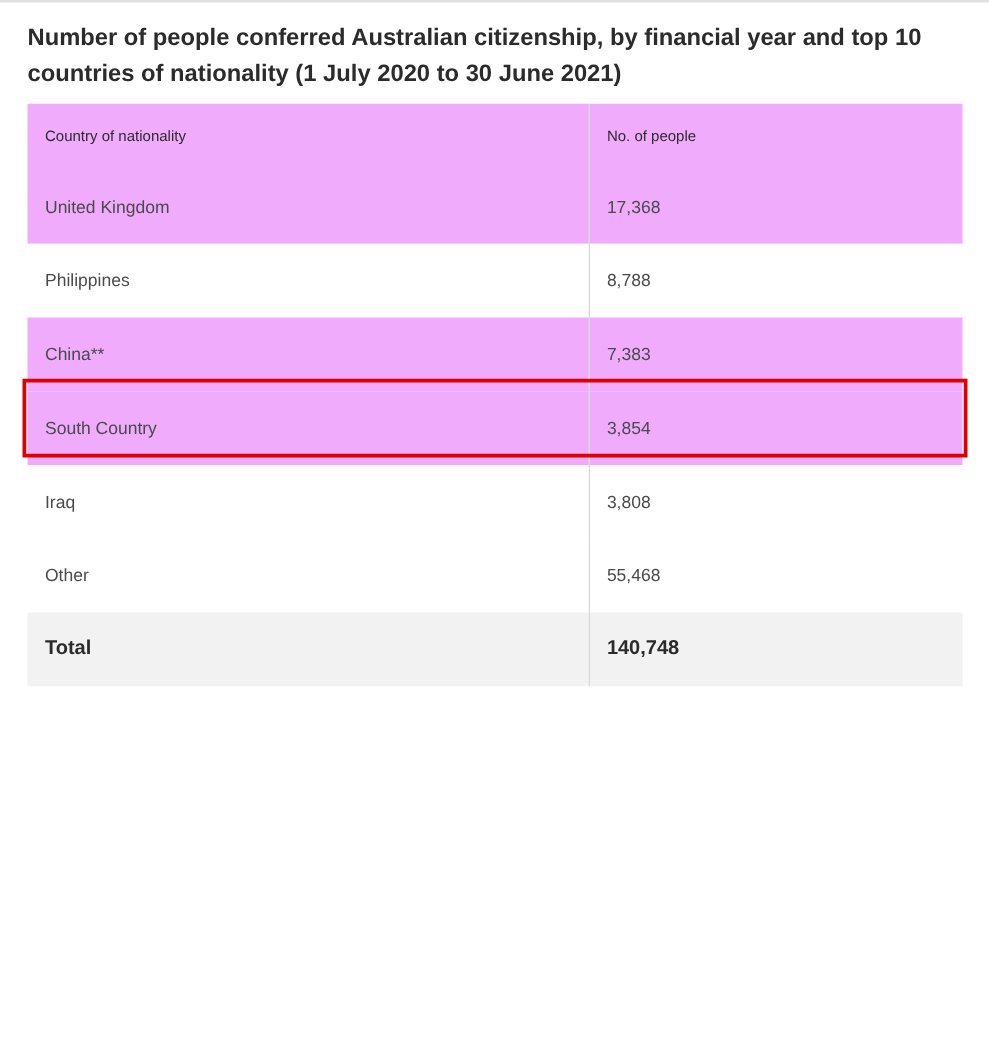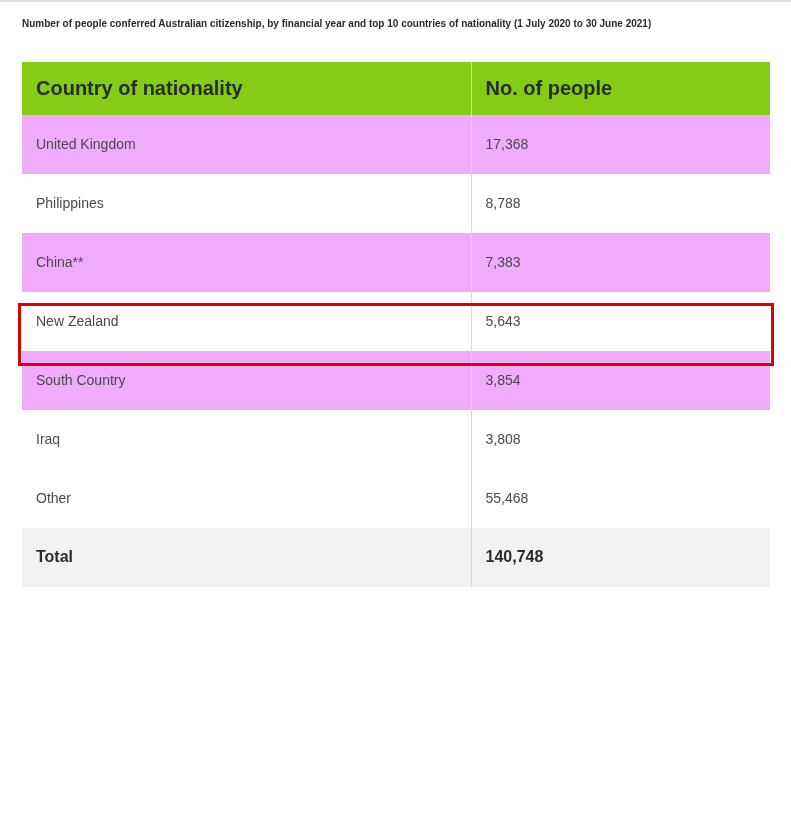--- a/index.html
+++ b/index.html
@@ -22,25 +22,25 @@
     width: 791px;
     height: 2px;
     background: #e0e0e0;
   }
   .wrap {
     padding: 16px 22px 0 22px;
     box-sizing: border-box;
     width: 791px;
   }
   .caption {
-    font-size: 10px;
+    font-size: 19px;
     font-weight: bold;
     line-height: 1.55;
     color: #2b2b2b;
-    margin: 0 0 30px 0;
+    margin: 0 0 8px 0;
     max-width: 730px;
   }
   table.data {
     border-collapse: collapse;
     width: 748px;
     table-layout: fixed;
     font-size: 14px;
   }
   table.data col.c1 { width: 449px; }
   table.data col.c2 { width: 299px; }
@@ -50,25 +50,25 @@
     height: 59px;
     vertical-align: middle;
     border-right: 1px solid #d8d8d8;
     font-weight: normal;
     color: #4a4a4a;
   }
   table.data th:last-child, table.data td:last-child {
     border-right: none;
   }
   table.data thead th {
-    background: #84cc16;
-    font-weight: bold;
+    background: #f0abfc;
+    font-weight: normal;
     color: #2b2b2b;
     height: 53px;
-    font-size: 20px;
+    font-size: 12px;
   }
   table.data tbody tr.odd td {
     background: #ffffff;
   }
   table.data tbody tr.even td {
     background: #f0abfc;
   }
   table.data tbody tr.total td {
     background: #f2f2f2;
     font-weight: bold;
@@ -109,24 +109,20 @@
         <td>17,368</td>
       </tr>
       <tr class="odd">
         <td>Philippines</td>
         <td>8,788</td>
       </tr>
       <tr class="even">
         <td>China**</td>
         <td>7,383</td>
       </tr>
-      <tr class="odd">
-        <td>New Zealand</td>
-        <td>5,643</td>
-      </tr>
       <tr class="even">
         <td>South Country</td>
         <td>3,854</td>
       </tr>
       <tr class="odd">
         <td>Iraq</td>
         <td>3,808</td>
       </tr>
       <tr class="odd">
         <td>Other</td>

